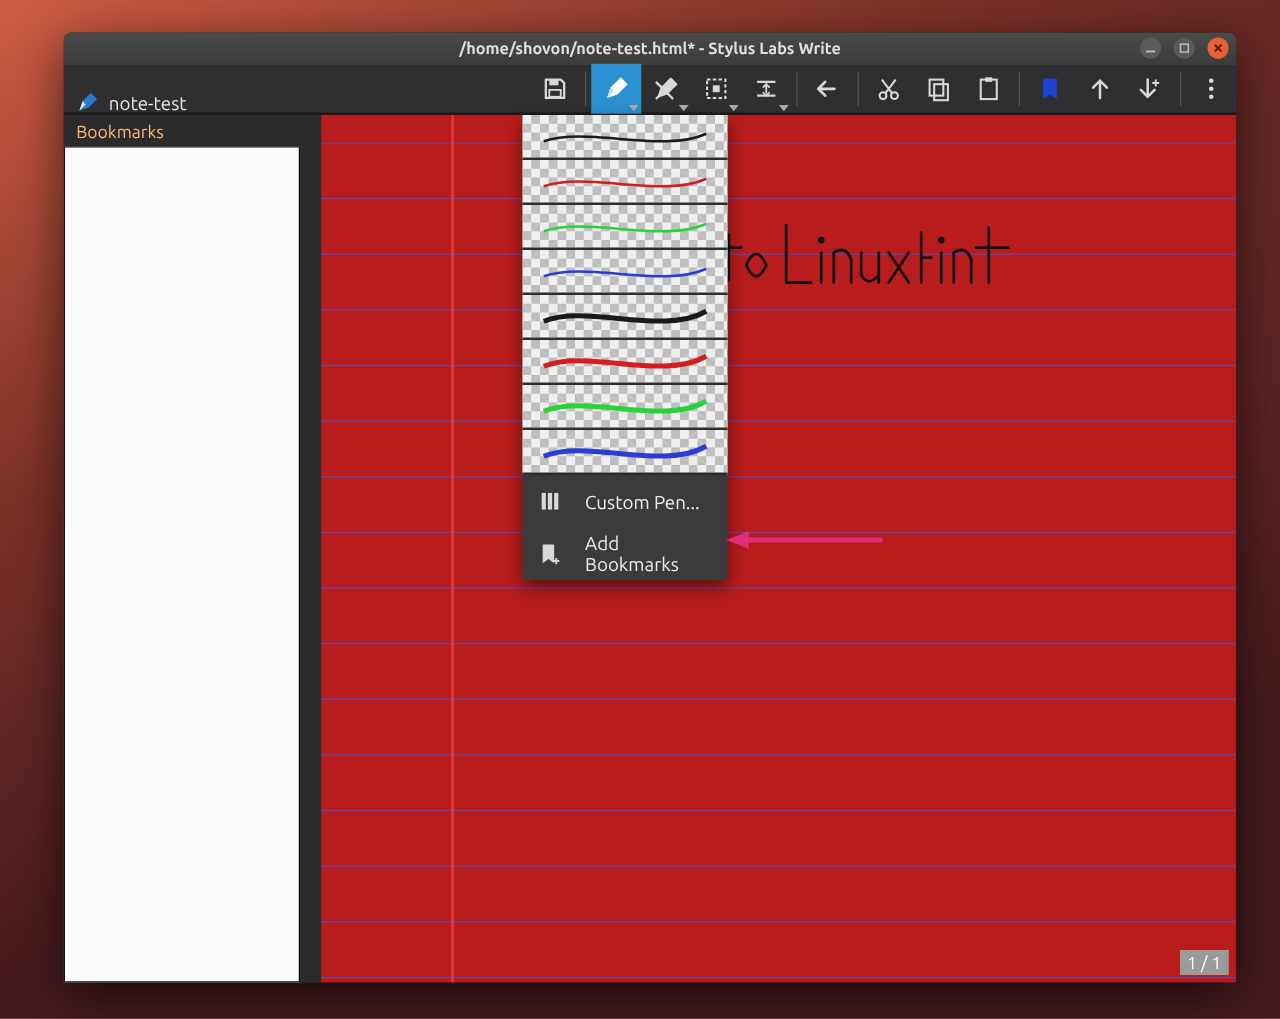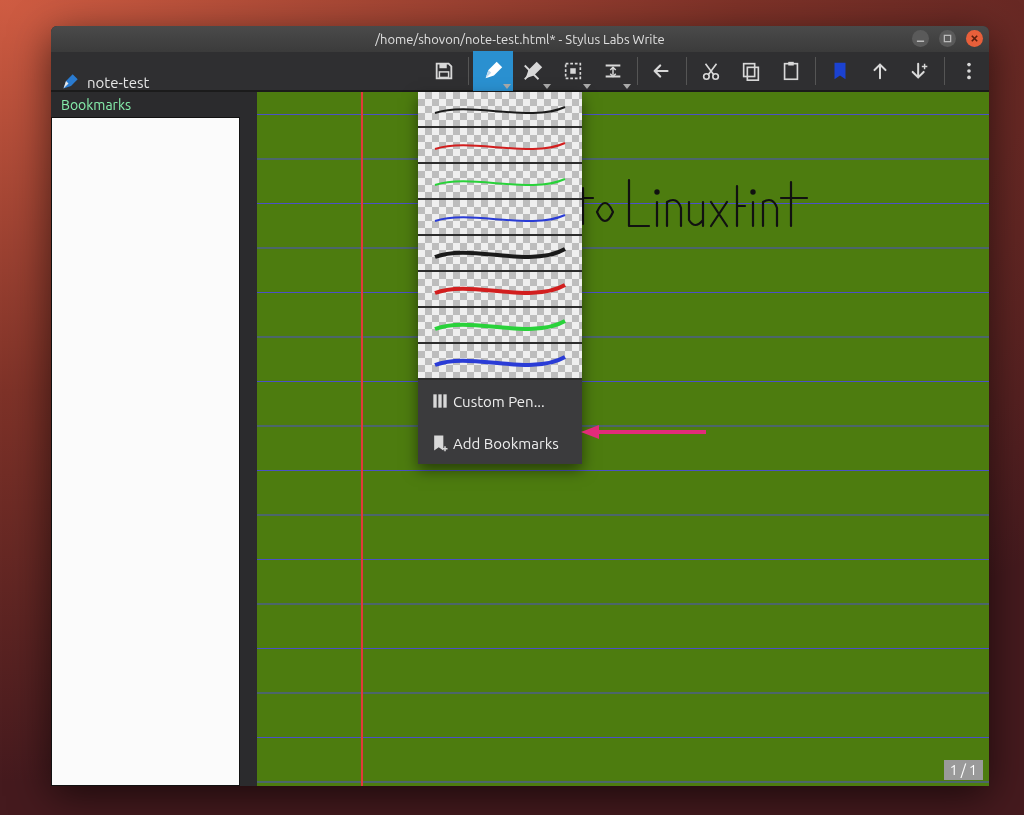--- a/index.html
+++ b/index.html
@@ -8,43 +8,43 @@
     background: radial-gradient(ellipse 180% 120% at 0% 0%, #cf5c42 0%, #7e3228 40%, #451a1e 80%);
     color:#e6e6e6;
   }
   .window {
     position:absolute; left:51px; top:26px; width:938px; height:760px;
     background:#2b2b2d; border-radius:6px 6px 0 0; overflow:hidden;
     box-shadow: 0 10px 40px rgba(0,0,0,.6);
   }
 
   
-  .titlebar { height:26px; background: linear-gradient(#4a4a4a,#3b3b3b); display:flex; align-items:center; justify-content:center; position:relative; color:#e0e0e0; font-size:13px; font-weight:normal; }
+  .titlebar { height:26px; background: linear-gradient(#4a4a4a,#3b3b3b); display:flex; align-items:center; justify-content:center; position:relative; color:#e0e0e0; font-size:13px; font-weight:bold; }
   .winbtns { position:absolute; right:6px; top:4px; display:flex; gap:10px; }
   .wb { width:17px; height:17px; border-radius:50%; display:flex; align-items:center; justify-content:center; font-size:10px; background:#5a5a5a; color:#ccc; }
   .wb.close { background:#e85f3a; color:#5a1e0c; }
   .wb svg { width:9px; height:9px; }
 
   
   .toolbar { height:40px; background:#2f2f31; display:flex; align-items:center; border-bottom:2px solid #1b1b1b; }
   .tabbtn { display:flex; align-items:flex-end; padding:0 10px; color:#e6e6e6; font-size:15px; gap:6px; height:40px; }
   .tabbtn svg { width:20px; height:20px; }
   .tbutton { width:40px; height:40px; display:flex; align-items:center; justify-content:center; position:relative; }
   .tbutton svg { width:22px; height:22px; }
   .tbutton.active { background:#2a90d0; }
   .sep { width:1px; height:28px; background:#555; margin:0 4px; }
   .drop-tri { position:absolute; bottom:2px; right:2px; width:0; height:0; border-left:4px solid transparent; border-right:4px solid transparent; border-top:5px solid #aaa; }
 
   
   .main { position:absolute; left:0; top:66px; right:0; bottom:0; display:flex; }
   .sidebar { width:189px; background:#0f0f10; display:flex; flex-direction:column; }
-  .bmtitle { height:25px; background:#2b2b2d; color:#86efac; padding-left:10px; display:flex; align-items:center; font-size:14px; }
+  .bmtitle { height:25px; background:#2b2b2d; color:#fdba74; padding-left:10px; display:flex; align-items:center; font-size:14px; }
   .bmlist  { flex:1; background:#fbfbfb; border:1px solid #121212; margin:0 0 0 0; }
   .gap { width:17px; background:#2b2b2d; }
-  .canvas { flex:1; background:#4d7c0f; position:relative; overflow:hidden; }
+  .canvas { flex:1; background:#b91c1c; position:relative; overflow:hidden; }
 
   
   .margin-line { position:absolute; left:104px; top:0; bottom:0; width:2px; background:#e23a3a; }
   .ruled { position:absolute; left:0; right:0; top:22px; bottom:0;
            background-image: linear-gradient(#4b50c9 1px, transparent 1px);
            background-size: 100% 44.5px; }
   .handwriting { position:absolute; left:320px; top:80px; color:#1b1b1b; }
   .handwriting svg { overflow:visible; }
 
   
@@ -52,21 +52,21 @@
   .pen-swatch { height:36px; margin:0; border-bottom:2px solid #2d2d2d;
     background-image:
       linear-gradient(45deg,#bdbdbd 25%, transparent 25%),
       linear-gradient(-45deg,#bdbdbd 25%, transparent 25%),
       linear-gradient(45deg,transparent 75%,#bdbdbd 75%),
       linear-gradient(-45deg,transparent 75%,#bdbdbd 75%);
     background-size:14px 14px; background-position:0 0,0 7px,7px -7px,-7px 0;
     background-color:#efefef; position:relative; display:flex; align-items:center; justify-content:center;
   }
   .pen-swatch svg { width:140px; height:28px; }
-  .menu-item { height:42px; display:flex; align-items:center; gap:3px; padding:0 12px; color:#eee; font-size:15px; }
+  .menu-item { height:42px; display:flex; align-items:center; gap:18px; padding:0 12px; color:#eee; font-size:15px; }
   .menu-item svg { width:20px; height:20px; flex-shrink:0; }
 
   
   .arrow { position:absolute; z-index:30; }
   .arrow line { stroke:#e22b7a; stroke-width:4; }
   .arrow polygon { fill:#e22b7a; }
 
   .status { position:absolute; right:6px; bottom:6px; background:#9a9a9a; color:#fff; font-size:14px; padding:2px 6px; }
 </style>
 </head>

